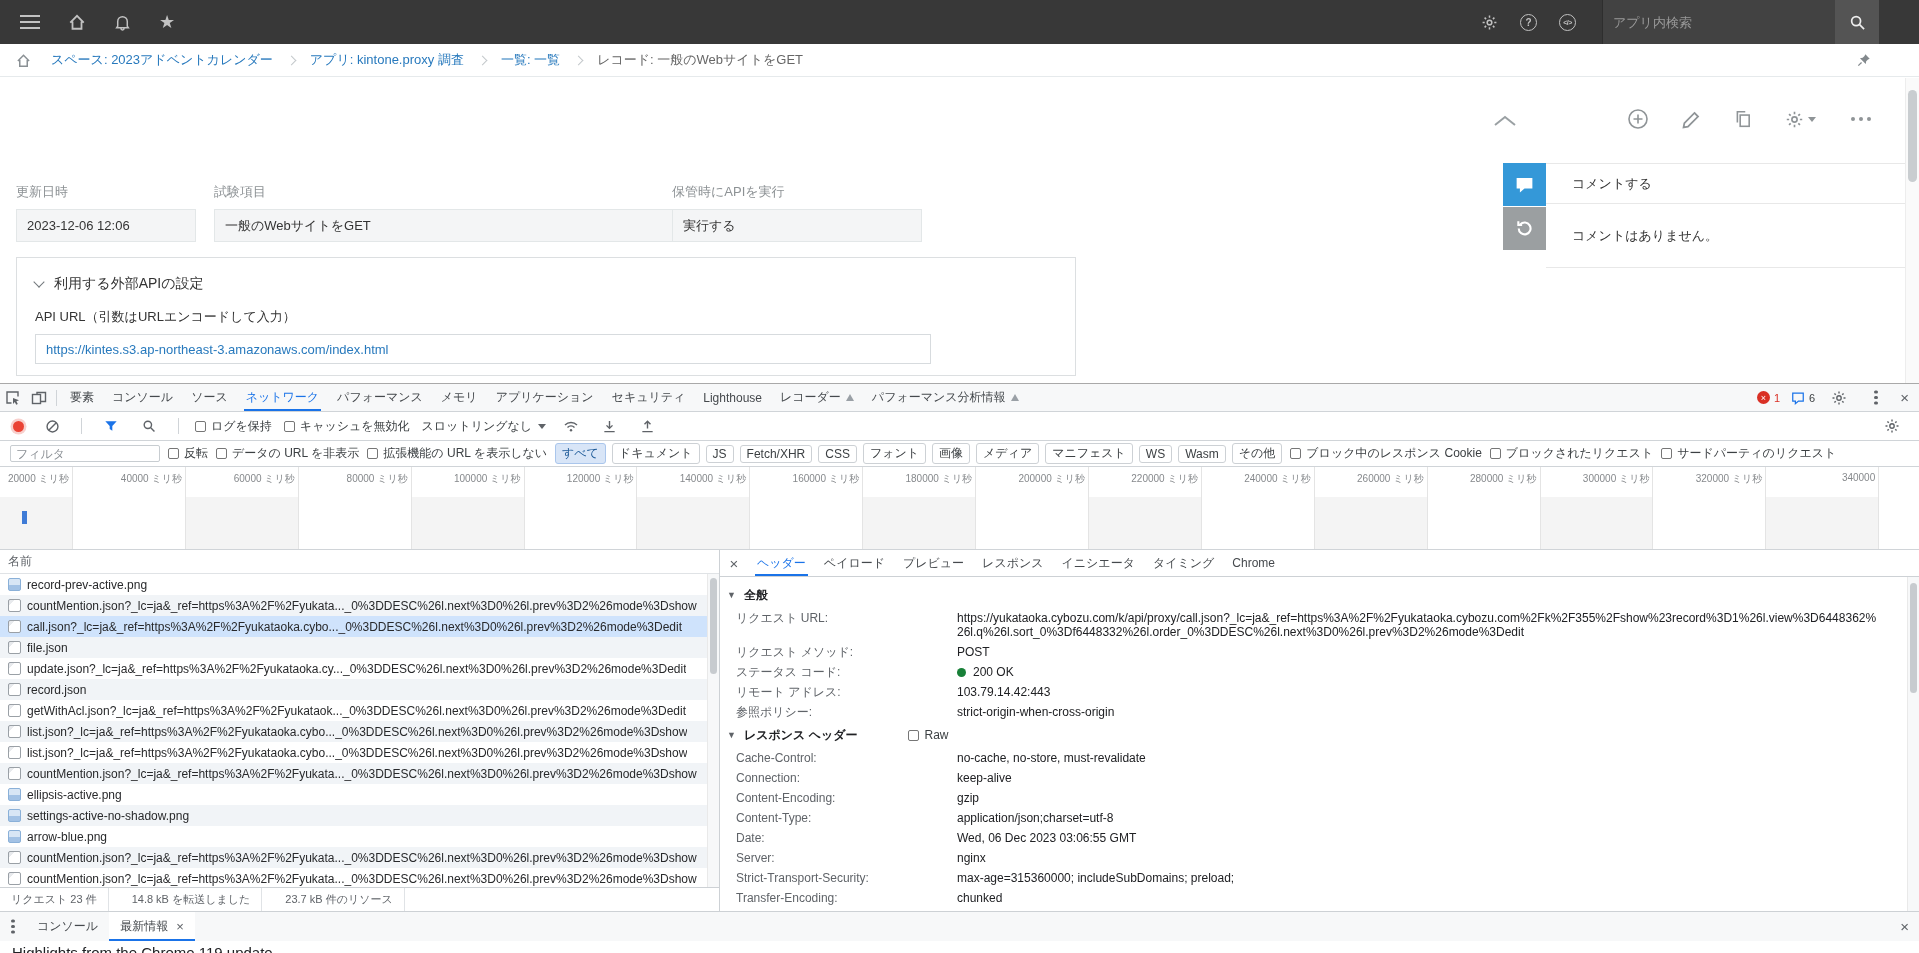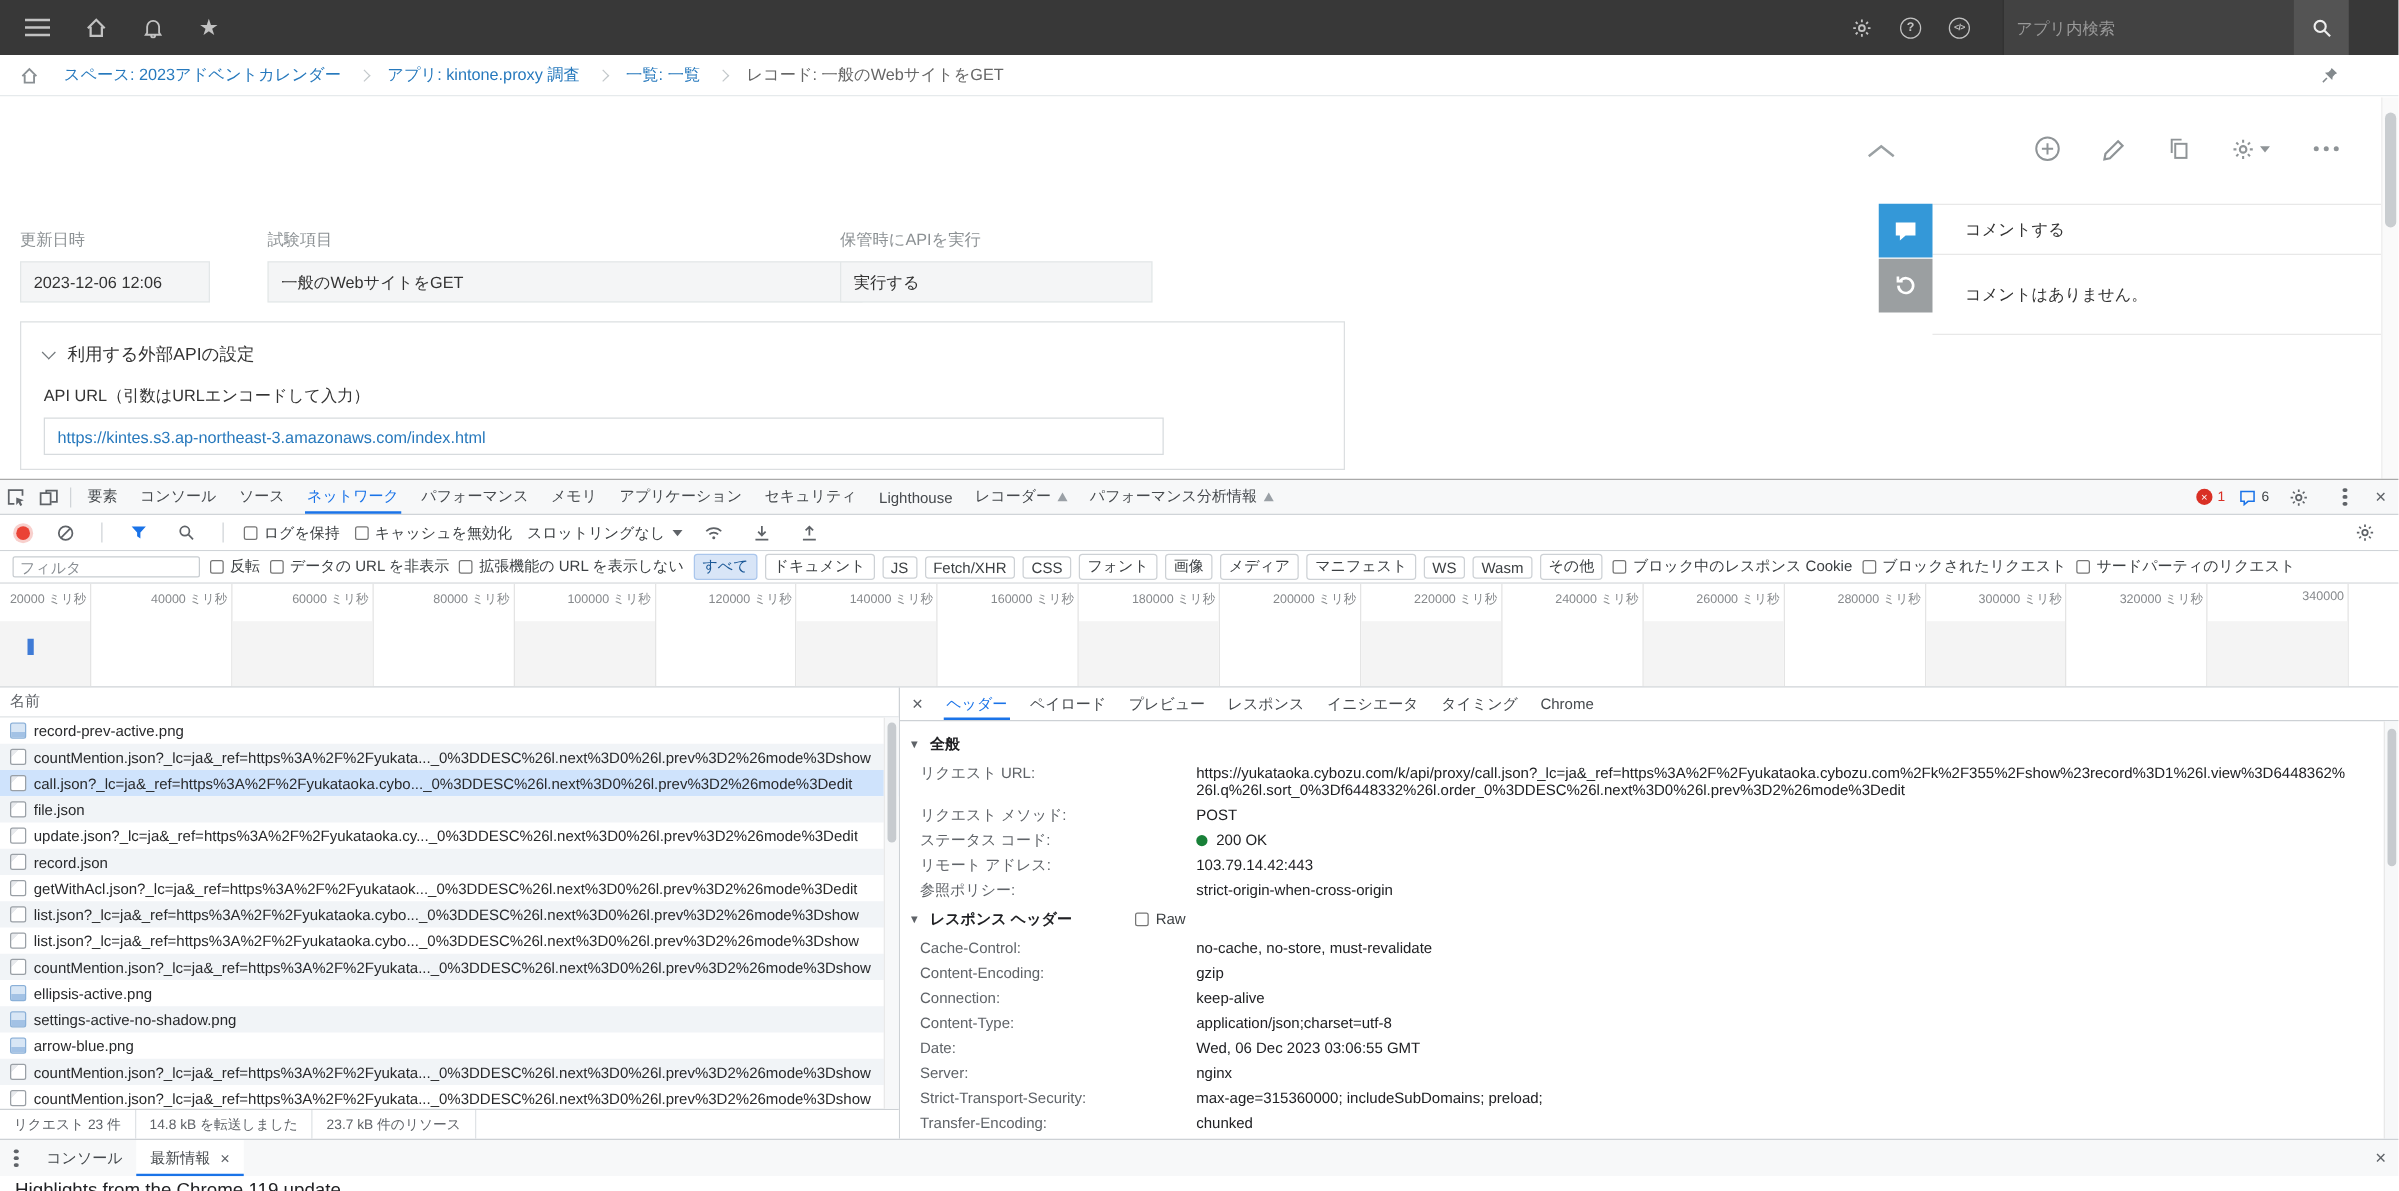--- a/index.html
+++ b/index.html
@@ -38,21 +38,21 @@
   .rt-collapse { position:absolute; left:1492px; top:14px; cursor:pointer; color:#9aa0a3; }
   .rt-group { position:absolute; right:46px; top:8px; display:flex; align-items:center; gap:33px; }
   .rt-ico { cursor:pointer; display:flex; align-items:center; }
   .caret { width:0; height:0; border-left:4px solid transparent; border-right:4px solid transparent; border-top:5px solid #8f9497; margin-left:4px; }
   .dots-h { width:4px; height:4px; border-radius:50%; background:currentColor; box-shadow:8px 0 0 currentColor, -8px 0 0 currentColor; margin:0 10px; }
 
   
   .field { position:absolute; font-size:13px; }
   .field .flabel { color:#8c9194; }
   .fbox { margin-top:8px; height:33px; background:#f4f5f6; border:1px solid #e3e7e8; display:flex; align-items:center; padding:0 10px; color:#333; }
-  .field.f1 { left:16px; top:183px; } .field.f1 .fbox { width:152px; }
+  .field.f1 { left:16px; top:183px; } .field.f1 .fbox { width:180px; }
   .field.f2 { left:214px; top:183px; } .field.f2 .fbox { width:476px; }
   .field.f3 { left:672px; top:183px; } .field.f3 .fbox { width:250px; }
 
   .gbox { position:absolute; left:16px; top:257px; width:1060px; height:119px; border:1px solid #dcdfe1; background:#fff; }
   .gbox-title { display:flex; align-items:center; gap:11px; font-size:14px; color:#333; padding:17px 0 0 18px; cursor:pointer; }
   .chev-down { width:8px; height:8px; border-right:1.5px solid #72787c; border-bottom:1.5px solid #72787c; transform:rotate(45deg); margin-top:-4px; }
   .gbox-sub { font-size:13px; color:#333; padding:15px 0 0 18px; }
   .gbox-url { margin:8px 0 0 18px; width:896px; height:30px; border:1px solid #d7dbde; background:#fff; display:flex; align-items:center; padding:0 10px; font-size:13px; color:#2779bd; overflow:hidden; white-space:nowrap; cursor:pointer; }
 
   
@@ -115,21 +115,21 @@
   .dl-rows { flex:1; overflow:hidden; }
   .req-row { height:21px; display:flex; align-items:center; padding-left:8px; gap:6px; white-space:nowrap; overflow:hidden; color:#28292b; cursor:pointer; }
   .req-row:nth-of-type(even) { background:#f1f4f7; }
   .req-row.selected { background:#cfe3fc; }
   .req-icon { width:13px; height:13px; flex:0 0 13px; border-radius:2px; }
   .type-json .req-icon { border:1px solid #9aa0a6; background:linear-gradient(135deg,#e8eaed 4px,#fff 4px); }
   .type-png .req-icon { border:1px solid #8ab0d8; background:linear-gradient(180deg,#d8e6f5 0 58%,#a3c2e5 58%); }
   .req-name { overflow:hidden; text-overflow:clip; }
   .dl-scroll { position:absolute; right:0; top:24px; bottom:24px; width:12px; background:#f7f8f9; border-left:1px solid #e9e9e9; }
   .dl-scroll .thumb { position:absolute; left:2px; right:2px; top:4px; height:96px; background:#c7cbcf; border-radius:6px; }
-  .dl-summary { height:24px; border-top:1px solid #cdd1d5; display:flex; align-items:stretch; font-size:11px; color:#5f6368; background:#fff; }
+  .dl-summary { height:24px; border-top:1px solid #cdd1d5; display:flex; align-items:stretch; font-size:11px; color:#5f6368; background:#fff;gap:12px; }
   .sum-item { padding:0 11px; border-right:1px solid #e0e3e6; display:flex; align-items:center; white-space:nowrap; }
 
   .dt-right { flex:1; min-width:0; display:flex; flex-direction:column; position:relative; }
   .dr-tabs { height:27px; flex:0 0 27px; display:flex; align-items:stretch; border-bottom:1px solid #cdd1d5; }
   .dr-close { width:28px; display:flex; align-items:center; justify-content:center; }
   .dr-body { flex:1; overflow:hidden; position:relative; padding-top:5px; }
   .sec-head { display:flex; align-items:center; gap:8px; height:26px; padding-left:7px; font-weight:bold; color:#202124; }
   .tri { font-size:9px; color:#5f6368; font-weight:normal; }
   .raw-chk { display:flex; align-items:center; gap:6px; font-weight:normal; margin-left:42px; color:#3c4043; }
   .kv { display:flex; padding:3px 0; line-height:14px; }
@@ -740,27 +740,27 @@
             </span>
           </div>
           <div>
 
               <div class="kv">
                 <span class="kv-name">Cache-Control:</span>
                 <span class="kv-value">no-cache, no-store, must-revalidate</span>
               </div>
 
               <div class="kv">
+                <span class="kv-name">Connection:</span>
+                <span class="kv-value">keep-alive</span>
+              </div>
+
+              <div class="kv">
                 <span class="kv-name">Content-Encoding:</span>
                 <span class="kv-value">gzip</span>
-              </div>
-
-              <div class="kv">
-                <span class="kv-name">Connection:</span>
-                <span class="kv-value">keep-alive</span>
               </div>
 
               <div class="kv">
                 <span class="kv-name">Content-Type:</span>
                 <span class="kv-value">application/json;charset=utf-8</span>
               </div>
 
               <div class="kv">
                 <span class="kv-name">Date:</span>
                 <span class="kv-value">Wed, 06 Dec 2023 03:06:55 GMT</span>

